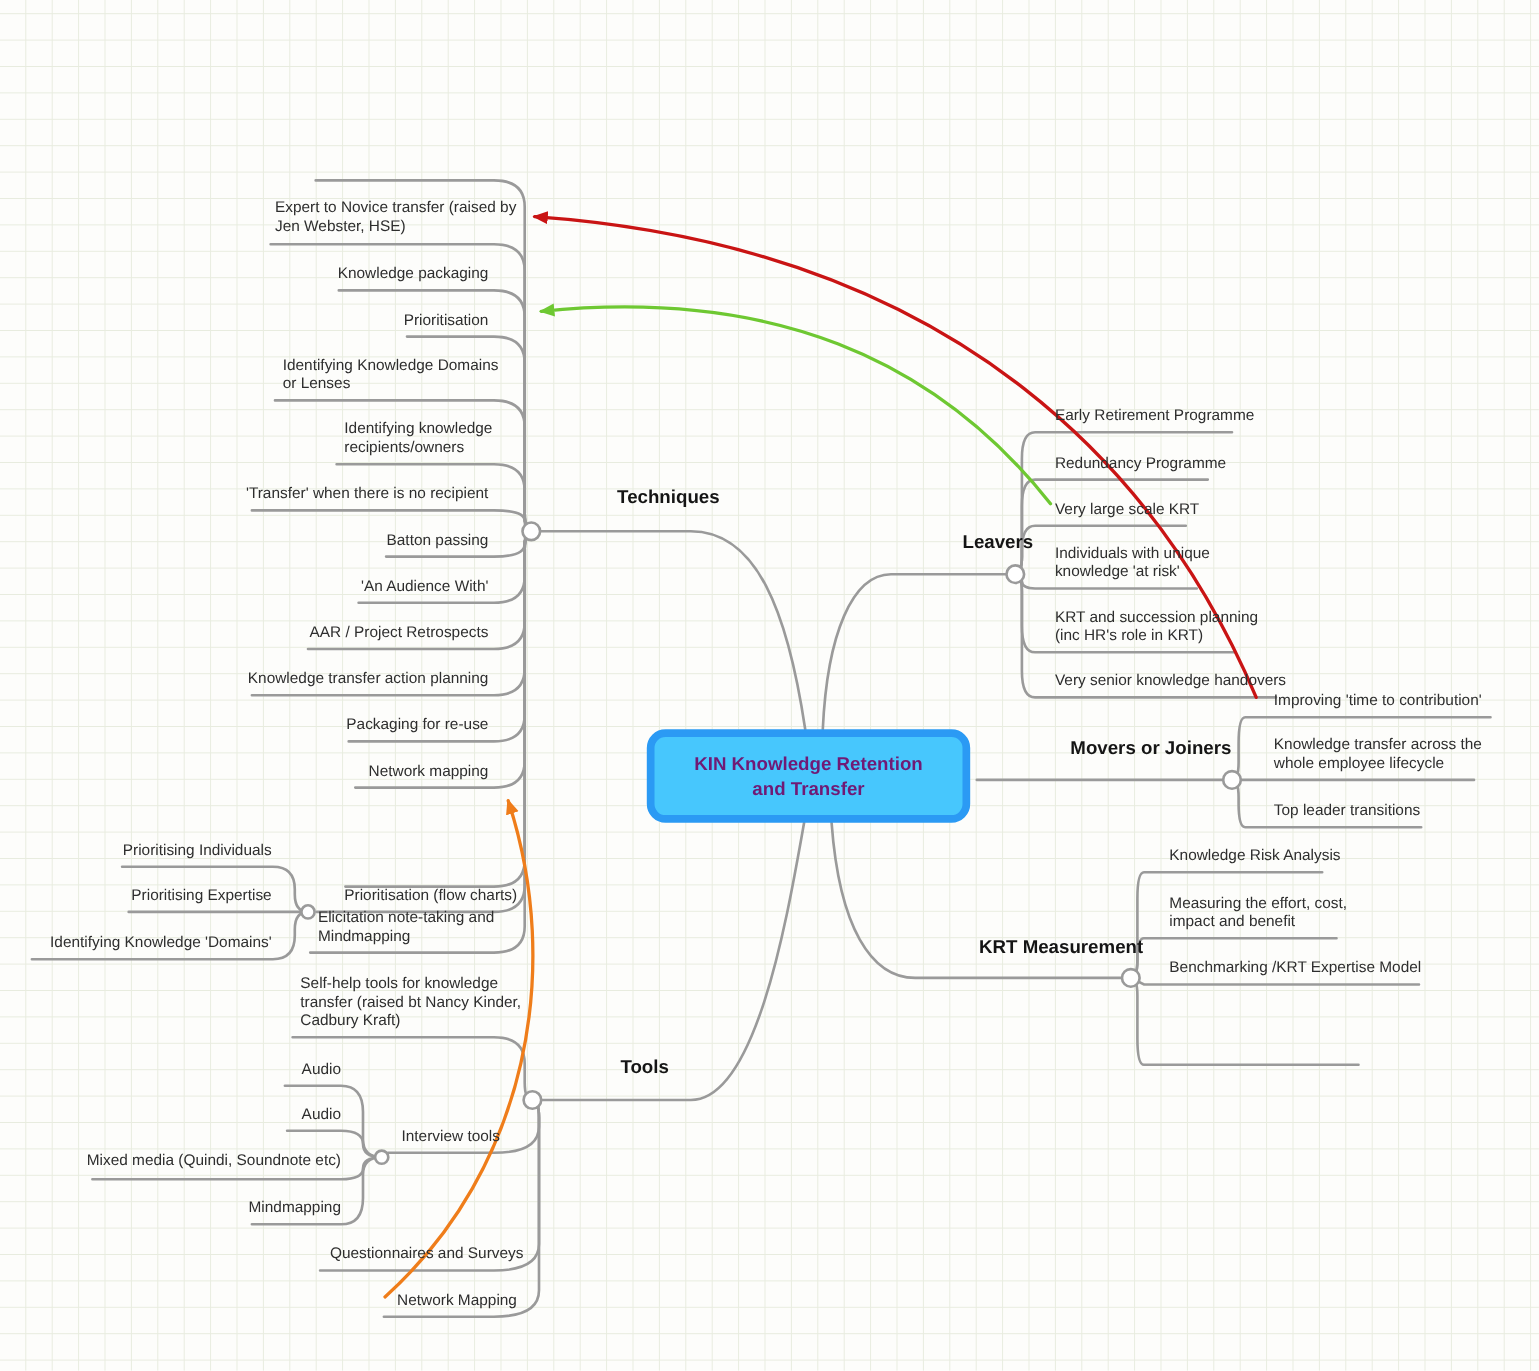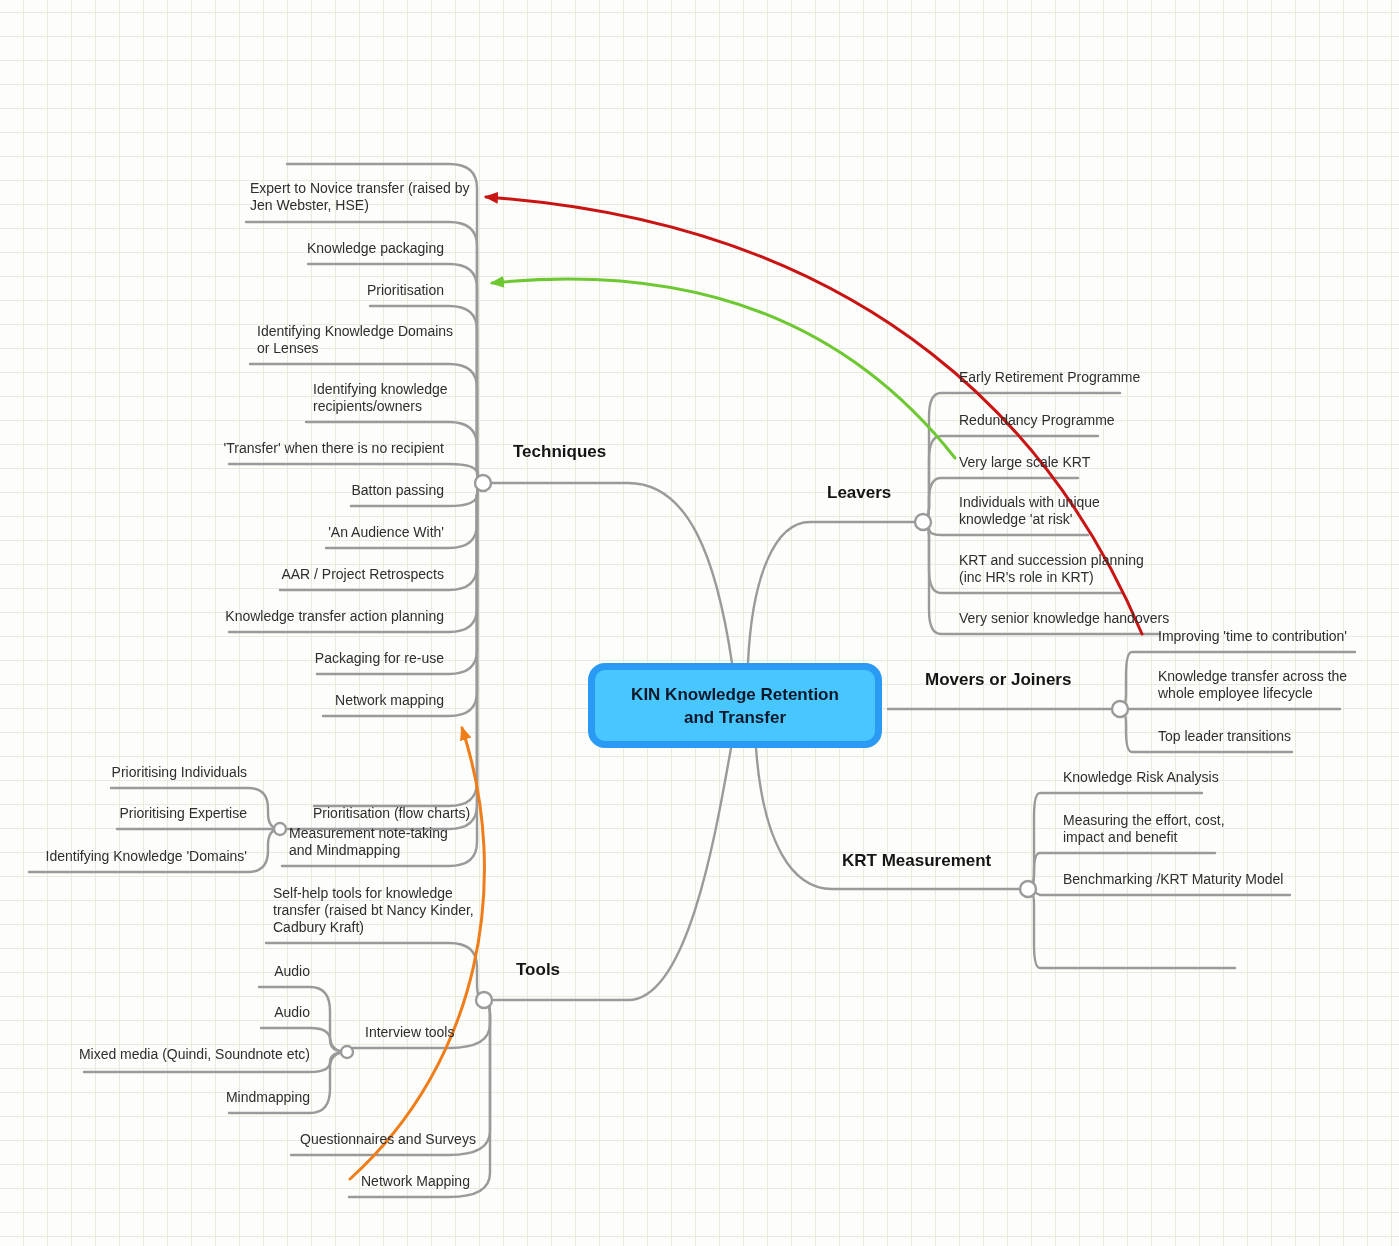--- a/index.html
+++ b/index.html
@@ -11,26 +11,26 @@
                      linear-gradient(to bottom,#e8ecdf 1px,transparent 1px);
     background-size:24px 24px;background-position:23px 12px;
   }
   #link-layer{position:absolute;left:0;top:0;pointer-events:none;}
   .link{fill:none;stroke:#9a9a9a;stroke-width:2.4;stroke-linecap:round;}
   .hub{fill:#ffffff;stroke:#9a9a9a;stroke-width:2.4;}
   .xarrow{fill:none;stroke-width:3;stroke-linecap:round;}
   .leaf{position:absolute;font-size:14px;line-height:17px;color:#2e2e2e;white-space:nowrap;}
   .wrap{white-space:normal;}
   .ta-r{text-align:right;}
-  .branch{position:absolute;font-weight:bold;font-size:17px;color:#151515;white-space:nowrap;}
+  .branch{position:absolute;font-weight:bold;font-size:17px;color:#151515;white-space:nowrap;margin-left:48px;}
   .center-node{
     position:absolute;left:588px;top:663px;width:294px;height:85px;box-sizing:border-box;
     border:7px solid #2b9af4;background:#47c7fd;border-radius:17px;
     display:flex;align-items:center;justify-content:center;text-align:center;
-    font-weight:bold;font-size:17px;line-height:23px;color:#0f172a;padding:0 20px;
+    font-weight:bold;font-size:17px;line-height:23px;color:#701a75;padding:0 20px;
   }
 </style>
 </head>
 <body>
 
 <div class="canvas">
 
   <svg id="link-layer" width="1399" height="1246" viewBox="0 0 1399 1246">
     <defs>
       <marker id="ah-red" markerUnits="userSpaceOnUse" markerWidth="15" markerHeight="13" refX="12" refY="6" orient="auto">
@@ -124,40 +124,40 @@
   <div class="leaf wrap" style="left:257px;top:323px;width:205px">Identifying Knowledge Domains or Lenses</div>
   <div class="leaf wrap" style="left:313px;top:381px;width:152px">Identifying knowledge recipients/owners</div>
   <div class="leaf ta-r" style="right:955px;top:440px">'Transfer' when there is no recipient</div>
   <div class="leaf ta-r" style="right:955px;top:482px">Batton passing</div>
   <div class="leaf ta-r" style="right:955px;top:524px">'An Audience With'</div>
   <div class="leaf ta-r" style="right:955px;top:566px">AAR / Project Retrospects</div>
   <div class="leaf ta-r" style="right:955px;top:608px">Knowledge transfer action planning</div>
   <div class="leaf ta-r" style="right:955px;top:650px">Packaging for re-use</div>
   <div class="leaf ta-r" style="right:955px;top:692px">Network mapping</div>
   <div class="leaf" style="left:313px;top:805px">Prioritisation (flow charts)</div>
-  <div class="leaf wrap" style="left:289px;top:825px;width:180px">Measurement note-taking and Mindmapping</div>
+  <div class="leaf wrap" style="left:289px;top:825px;width:180px">Elicitation note-taking and Mindmapping</div>
 
   <div class="leaf ta-r" style="right:1152px;top:764px">Prioritising Individuals</div>
   <div class="leaf ta-r" style="right:1152px;top:805px">Prioritising Expertise</div>
   <div class="leaf ta-r" style="right:1152px;top:848px">Identifying Knowledge 'Domains'</div>
 
   <div class="leaf" style="left:959px;top:369px">Early Retirement Programme</div>
   <div class="leaf" style="left:959px;top:412px">Redundancy Programme</div>
   <div class="leaf" style="left:959px;top:454px">Very large scale KRT</div>
   <div class="leaf wrap" style="left:959px;top:494px;width:160px">Individuals with unique knowledge 'at risk'</div>
   <div class="leaf wrap" style="left:959px;top:552px;width:190px">KRT and succession planning (inc HR's role in KRT)</div>
   <div class="leaf" style="left:959px;top:610px">Very senior knowledge handovers</div>
 
   <div class="leaf" style="left:1158px;top:628px">Improving 'time to contribution'</div>
   <div class="leaf wrap" style="left:1158px;top:668px;width:200px">Knowledge transfer across the whole employee lifecycle</div>
   <div class="leaf" style="left:1158px;top:728px">Top leader transitions</div>
 
   <div class="leaf" style="left:1063px;top:769px">Knowledge Risk Analysis</div>
   <div class="leaf wrap" style="left:1063px;top:812px;width:178px">Measuring the effort, cost, impact and benefit</div>
-  <div class="leaf" style="left:1063px;top:871px">Benchmarking /KRT Maturity Model</div>
+  <div class="leaf" style="left:1063px;top:871px">Benchmarking /KRT Expertise Model</div>
 
   <div class="leaf wrap" style="left:273px;top:885px;width:212px">Self-help tools for knowledge transfer (raised bt Nancy Kinder, Cadbury Kraft)</div>
   <div class="leaf" style="left:365px;top:1024px">Interview tools</div>
   <div class="leaf" style="left:300px;top:1131px">Questionnaires and Surveys</div>
   <div class="leaf" style="left:361px;top:1173px">Network Mapping</div>
 
   <div class="leaf ta-r" style="right:1089px;top:963px">Audio</div>
   <div class="leaf ta-r" style="right:1089px;top:1004px">Audio</div>
   <div class="leaf ta-r" style="right:1089px;top:1046px">Mixed media (Quindi, Soundnote etc)</div>
   <div class="leaf ta-r" style="right:1089px;top:1089px">Mindmapping</div>

